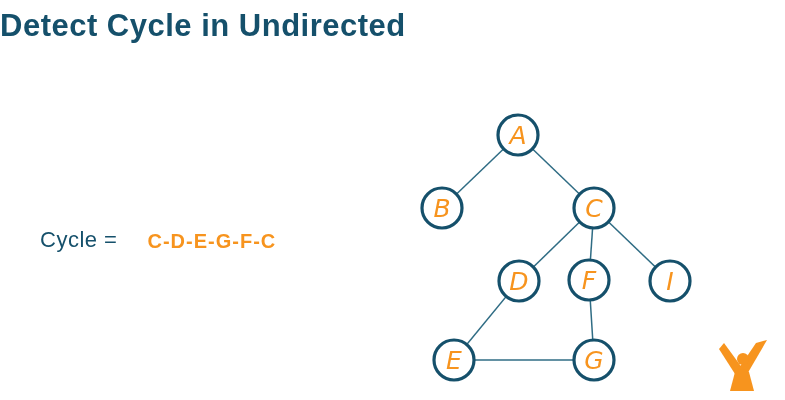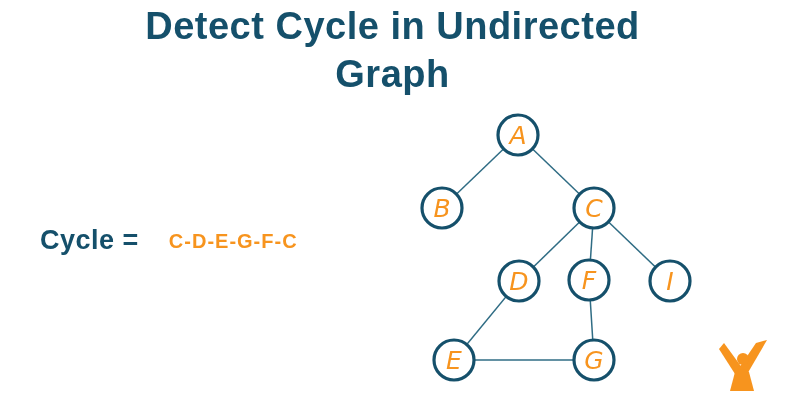--- a/index.html
+++ b/index.html
@@ -12,39 +12,38 @@
     height: 400px;
     position: relative;
     overflow: hidden;
     font-family: "Liberation Sans", sans-serif;
   }
   .page-title {
     position: absolute;
     top: 2px;
     left: 0;
     width: 785px;
-    text-align: center;
     font-weight: 800;
-    font-size: 38px;
+    font-size: 31px;
     line-height: 48px;
     letter-spacing: 0.5px;
     color: var(--teal, #15506b);
   }
   .cycle-row {
     position: absolute;
     left: 40px;
     top: 220px;
     height: 40px;
     display: flex;
     align-items: center;
     gap: 30px;
   }
   .cycle-label {
-    font-weight: 700;
-    font-size: 27px;
+    font-weight: 400;
+    font-size: 22px;
     color: var(--teal, #15506b);
     letter-spacing: 0.5px;
   }
   .cycle-value {
     font-weight: 800;
     font-size: 20px;
     color: var(--orange, #f7941e);
     letter-spacing: 1px;
     padding-top: 2px;
   }
@@ -75,21 +74,20 @@
     bottom: 6px;
     width: 56px;
     height: 56px;
   }
 </style>
 </head>
 <body>
 
 <div class="page-title">
   <div>Detect Cycle in Undirected</div>
-  <div>Graph</div>
 </div>
 
 <div class="cycle-row">
   <span class="cycle-label">Cycle =</span>
   <span class="cycle-value">C-D-E-G-F-C</span>
 </div>
 
 <svg class="graph-svg" width="785" height="400" viewBox="0 0 785 400">
   <g id="edges-layer">
       <line x1="518" y1="135" x2="442" y2="208" class="edge" stroke-width="1.5"></line>

